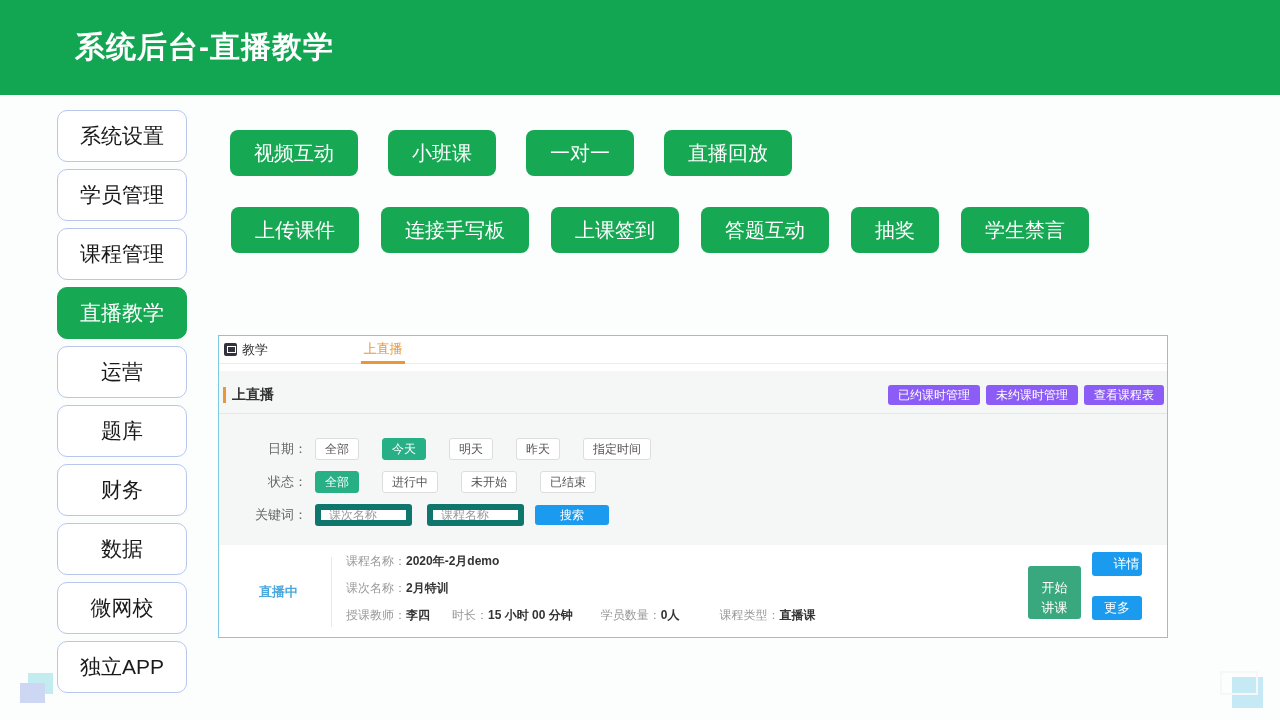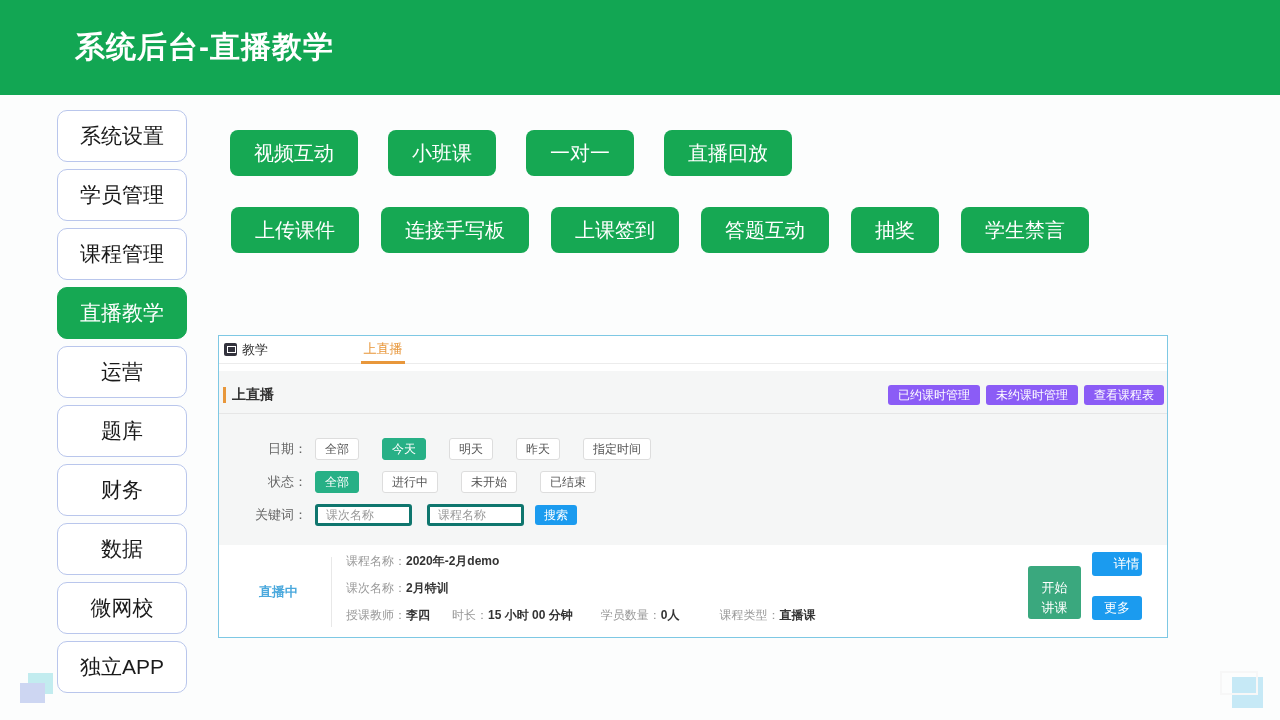--- a/index.html
+++ b/index.html
@@ -102,27 +102,27 @@
   .chip {
     min-width:36px; height:22px; padding:0 9px;
     background:#ffffff; border:1px solid #dddddd; border-radius:3px;
     font-size:12px; color:#555555; font-family:inherit; cursor:pointer;
     display:flex; align-items:center; justify-content:center;
   }
   .chip.active { background:#27b086; border-color:#27b086; color:#ffffff; }
 
   .kw-input {
     width:97px; height:22px; margin-right:15px;
-    border:3px solid #0f766e; border-radius:3px; background:#ffffff;
+    border:6px solid #0f766e; border-radius:3px; background:#ffffff;
     font-size:12px; color:#333333; padding:0 8px; font-family:inherit;
   }
   .kw-input::placeholder { color:#999999; }
   .search-btn {
     height:20px; border:none; border-radius:3px; background:#1b9bef;
-    color:#ffffff; font-size:12px; font-family:inherit; padding:0 9px;
+    color:#ffffff; font-size:12px; font-family:inherit; padding:0 25px;
     cursor:pointer; margin-left:-4px;
   }
 
   
   .panel-list { flex:1; background:#ffffff; position:relative; }
   .live-status {
     position:absolute; left:40px; top:38px;
     color:#4ba9dd; font-size:13px; font-weight:bold;
   }
   .v-divider {

